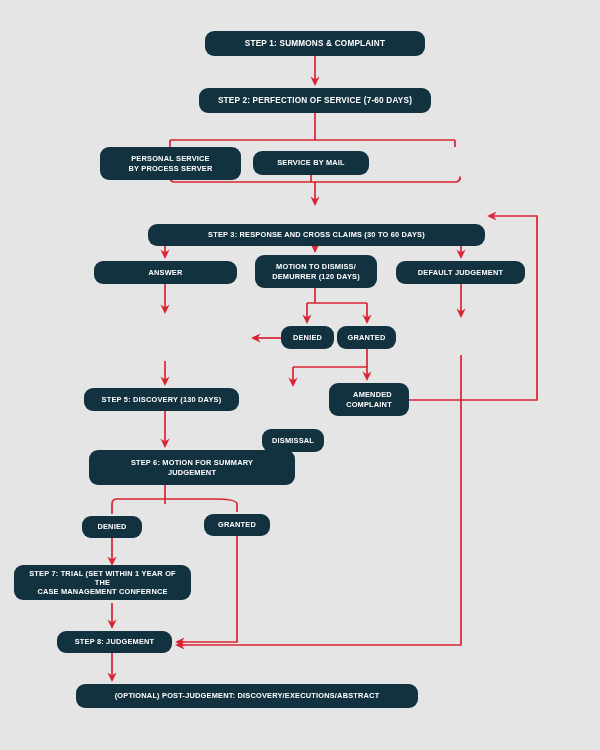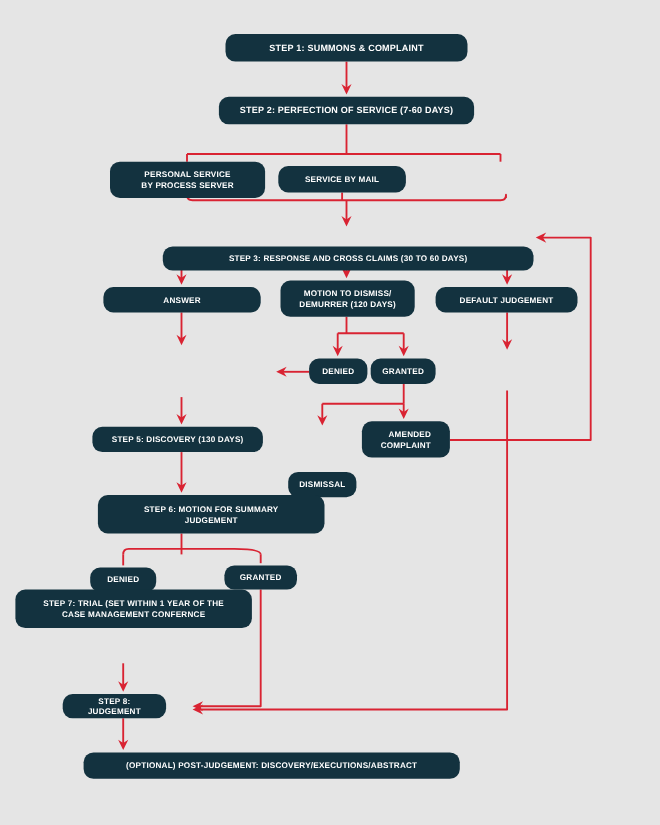--- a/index.html
+++ b/index.html
@@ -142,19 +142,19 @@
   <div class="node s9" style="left:262px;top:389px;width:62px;height:23px;margin-top:40px;">DISMISSAL</div>
 
   <div class="node s9" style="left:329px;top:383px;width:80px;height:33px;text-align:right;">AMENDED<br>COMPLAINT</div>
 
   <div class="node s9" style="left:89px;top:450px;width:206px;height:35px;">STEP 6: MOTION FOR SUMMARY<br>JUDGEMENT</div>
 
   <div class="node s9" style="left:82px;top:516px;width:60px;height:22px;">DENIED</div>
 
   <div class="node s9" style="left:204px;top:514px;width:66px;height:22px;">GRANTED</div>
 
-  <div class="node s9" style="left:14px;top:536px;width:215px;height:35px;">STEP 7: TRIAL (SET WITHIN 1 YEAR OF THE<br>CASE MANAGEMENT CONFERNCE</div>
+  <div class="node s9" style="left:14px;top:565px;width:177px;height:35px;">STEP 7: TRIAL (SET WITHIN 1 YEAR OF THE<br>CASE MANAGEMENT CONFERNCE</div>
 
-  <div class="node s9" style="left:57px;top:631px;width:94px;height:22px;">STEP 8: JUDGEMENT</div>
+  <div class="node s9" style="left:57px;top:631px;width:115px;height:22px;">STEP 8: JUDGEMENT</div>
 
   <div class="node s9" style="left:76px;top:684px;width:342px;height:24px;">(OPTIONAL) POST-JUDGEMENT: DISCOVERY/EXECUTIONS/ABSTRACT</div>
 
 </div>
 
 </body></html>

